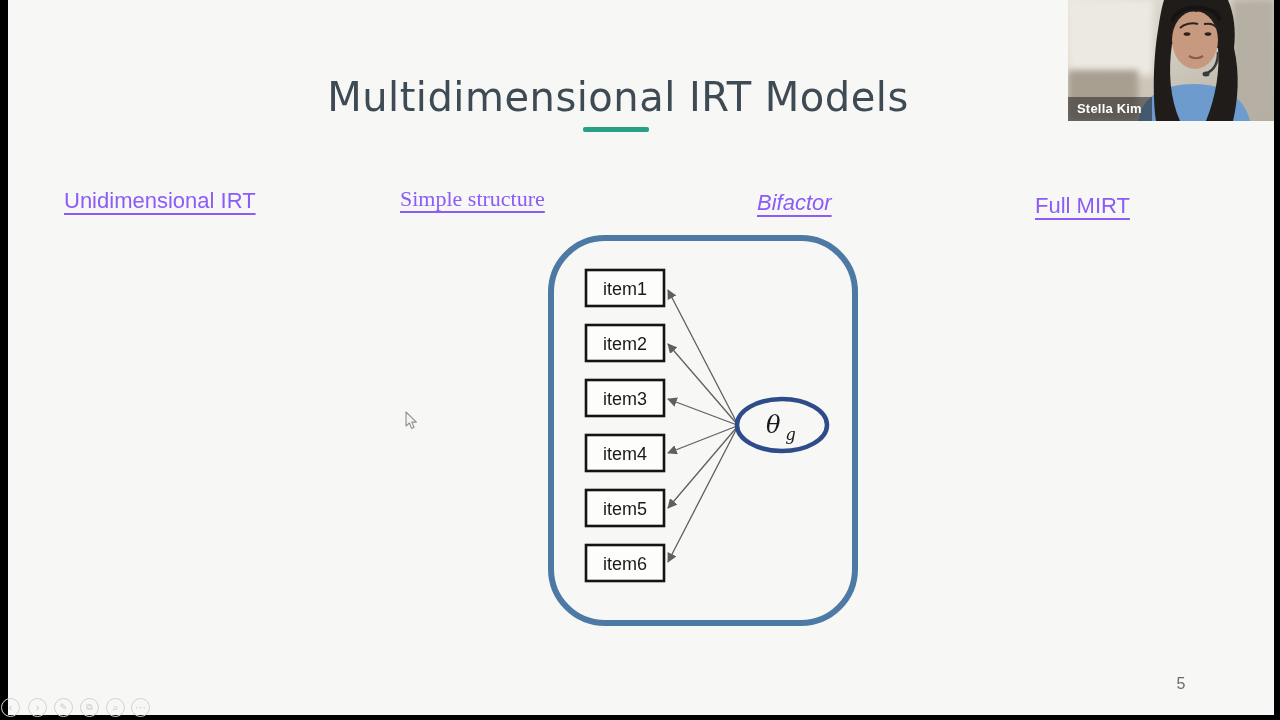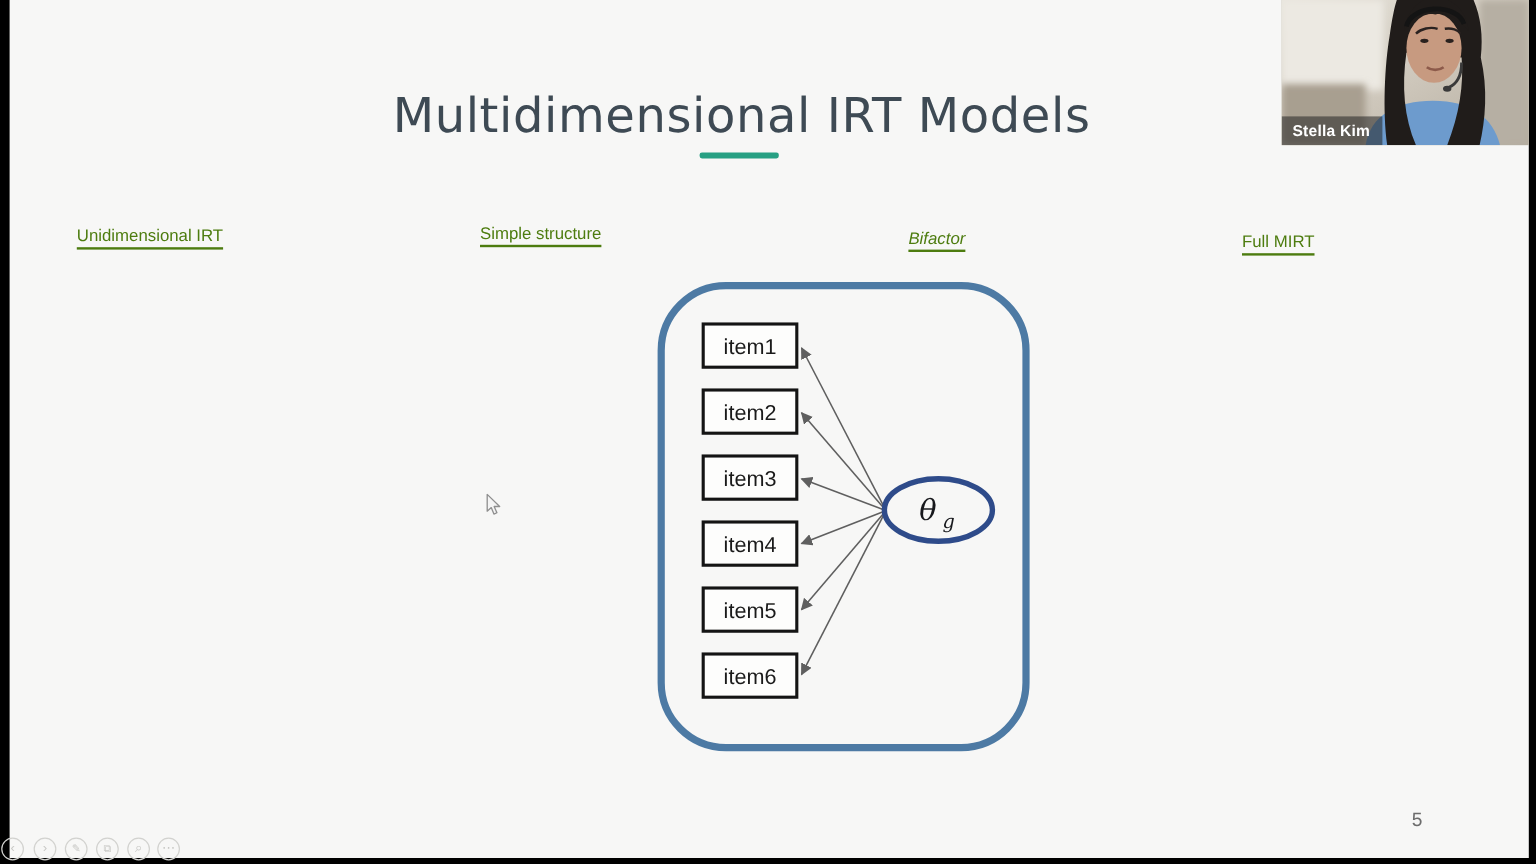--- a/index.html
+++ b/index.html
@@ -11,25 +11,25 @@
   #slide { position: absolute; left: 8px; top: 0; width: 1266px; height: 715px;
            background: #f7f7f6; }
 
   .slide-title { position: absolute; left: 300px; top: 74px; width: 620px;
                  text-align: center; font-size: 40px; font-weight: 500;
                  color: #3e4a54; letter-spacing: 0.5px;
                  font-family: "DejaVu Sans", sans-serif; }
   .title-underline { position: absolute; left: 575px; top: 127px; width: 66px;
                      height: 5px; background: #27a083; border-radius: 2px; }
 
-  .col-header { position: absolute; font-size: 14px; color: #4d7c0f;
+  .col-header { position: absolute; font-size: 22px; color: #8b5cf6;
                 text-decoration: underline; text-underline-offset: 5px;
                 text-decoration-thickness: 1.5px; white-space: nowrap; }
   #col-uni  { left: 56px;   top: 188px; }
-  #col-ss   { left: 392px;  top: 186px; }
+  #col-ss   { left: 392px;  top: 186px; font-family: Liberation Serif, serif; }
   #col-bi   { left: 749px;  top: 190px; font-style: italic; }
   #col-full { left: 1027px; top: 193px; }
 
   #diagram-svg { position: absolute; left: 532px; top: 230px; }
   .item-label { font-size: 18px; fill: #1a1a1a; font-family: "Liberation Sans", sans-serif; }
   .theta-label { font-size: 24px; font-style: italic; fill: #17181c;
                  font-family: "DejaVu Serif", serif; }
 
   
   #webcam { position: absolute; left: 1060px; top: 0; width: 206px; height: 121px;

